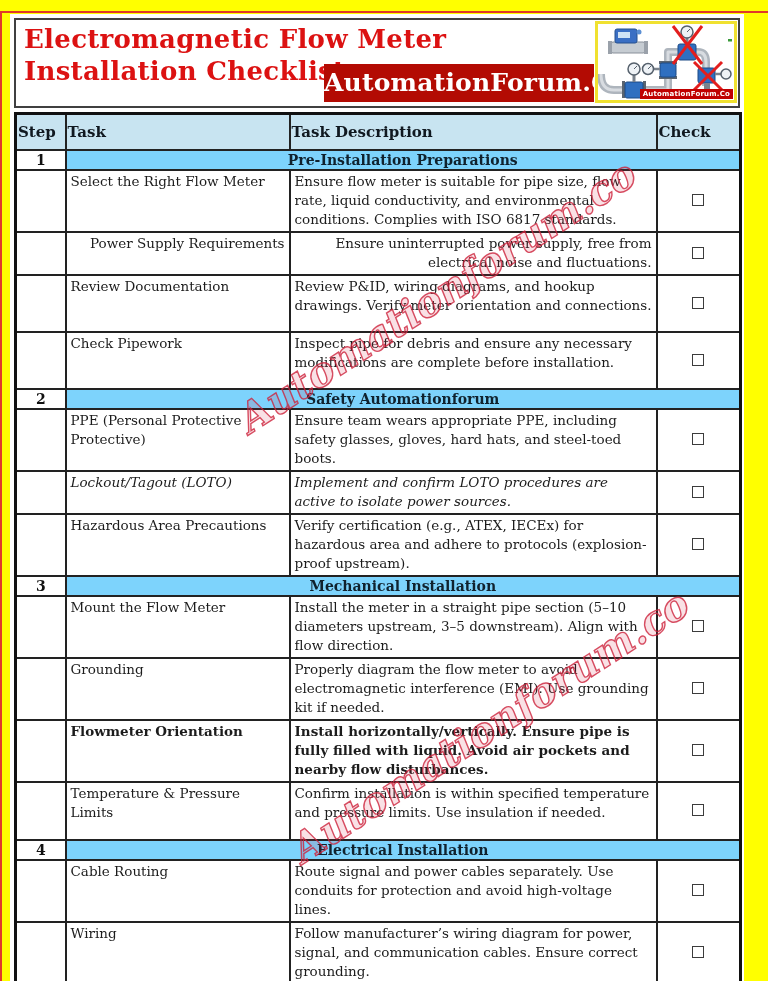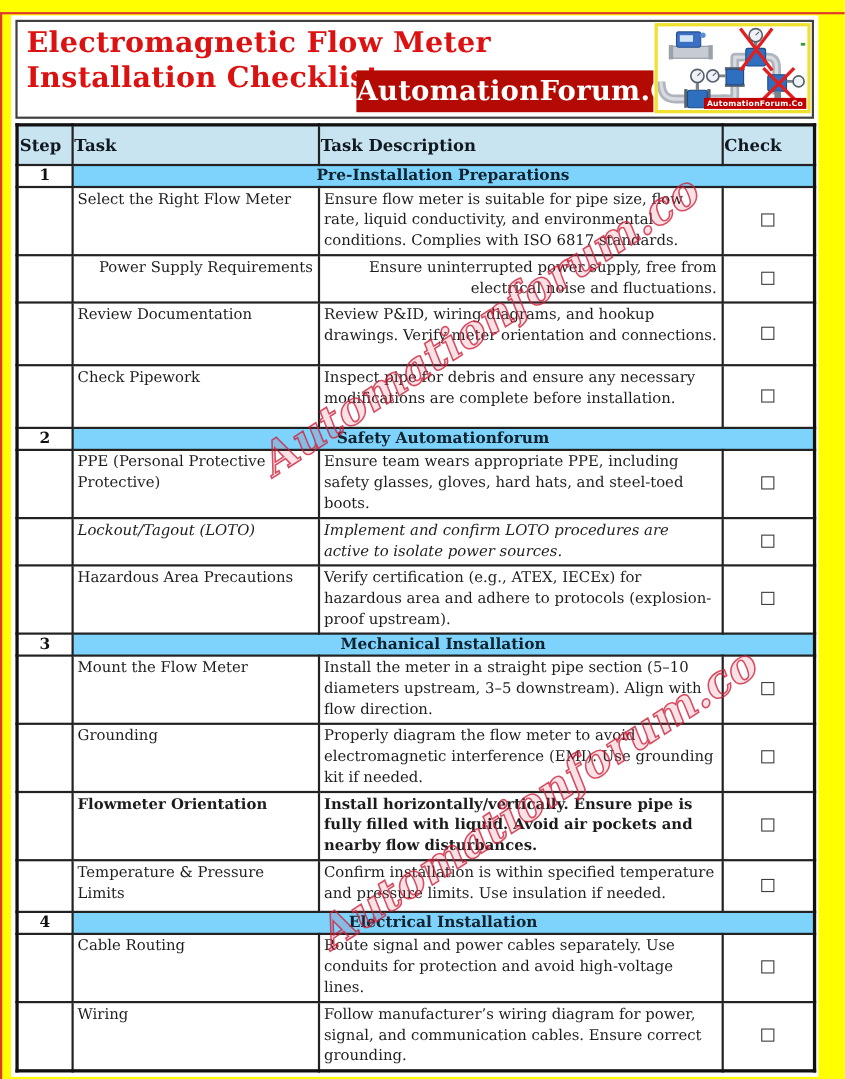--- a/index.html
+++ b/index.html
@@ -225,21 +225,21 @@
             <td class="task-cell">Grounding</td>
             <td class="desc-cell">Properly diagram the flow meter to avoid electromagnetic interference (EMI). Use grounding kit if needed.</td>
             <td class="check-cell"><span class="checkbox"></span></td>
           </tr>
           <tr style="height: 57px; font-weight: bold;">
             <td class="step-empty"></td>
             <td class="task-cell">Flowmeter Orientation</td>
             <td class="desc-cell">Install horizontally/vertically. Ensure pipe is fully filled with liquid. Avoid air pockets and nearby flow disturbances.</td>
             <td class="check-cell"><span class="checkbox"></span></td>
           </tr>
-          <tr style="height: 47px;">
+          <tr style="height: 58px;">
             <td class="step-empty"></td>
             <td class="task-cell">Temperature &amp; Pressure Limits</td>
             <td class="desc-cell">Confirm installation is within specified temperature and pressure limits. Use insulation if needed.</td>
             <td class="check-cell"><span class="checkbox"></span></td>
           </tr>
           <tr class="section-row">
             <td class="step-cell">4</td>
             <td colspan="3" class="section-title">Electrical Installation</td>
           </tr>
           <tr style="height: 55px;">

